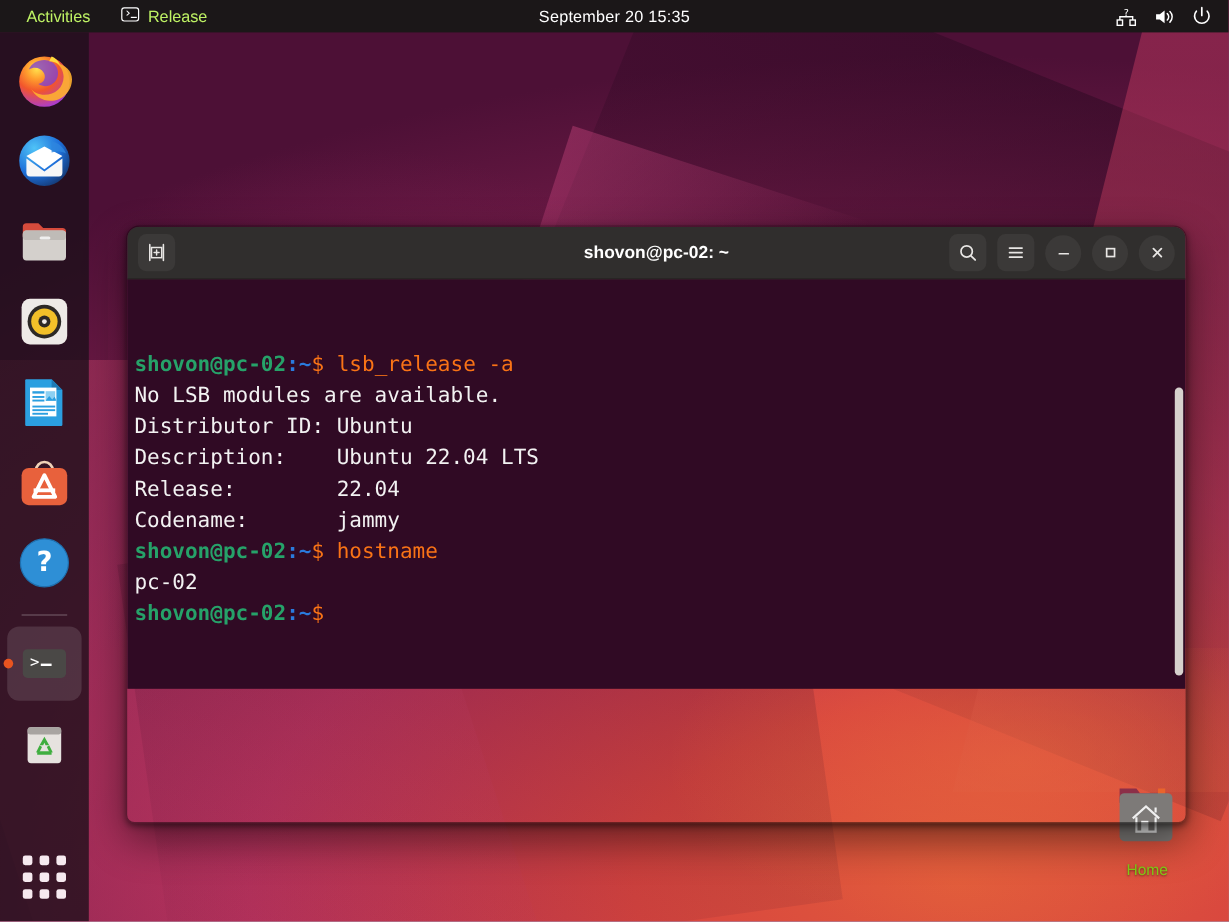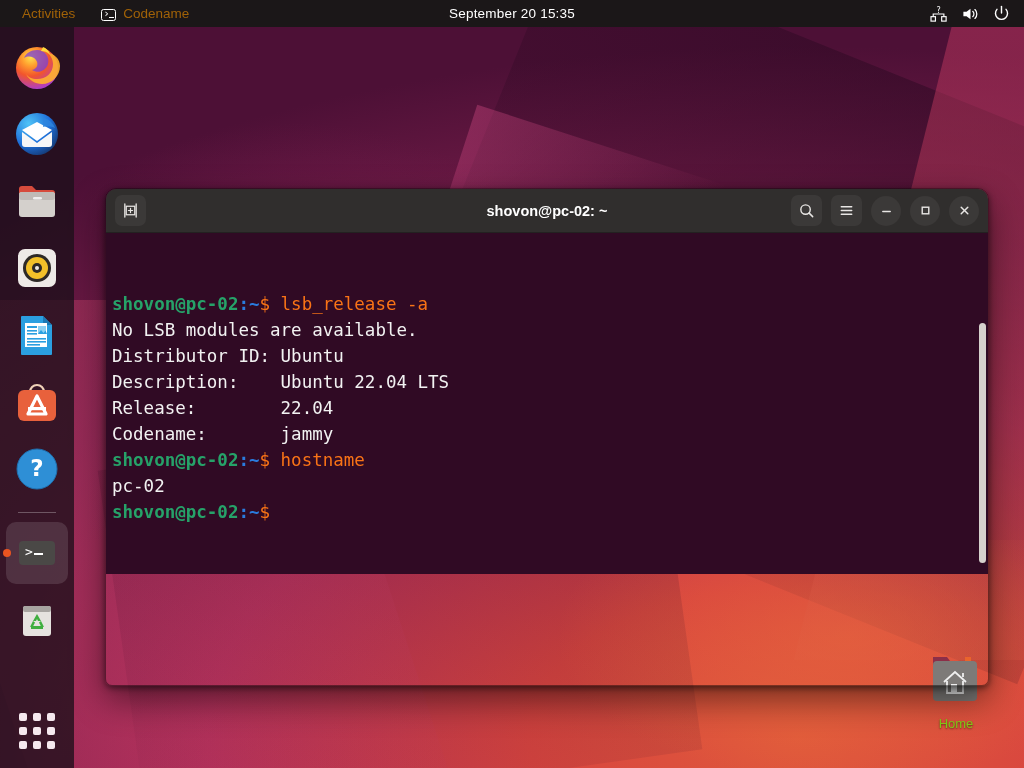--- a/index.html
+++ b/index.html
@@ -61,23 +61,23 @@
   #topbar {
     position: absolute; top: 0; left: 0; width: 1024px; height: 27px;
     background: #1b1718;
     color: #ffffff;
     display: flex; align-items: center;
     font-size: 13.5px;
     z-index: 50;
   }
   .tb-left { display: flex; align-items: center; gap: 14px; padding-left: 16px; }
   .tb-item {
-    display: flex; align-items: flex-end; gap: 7px;
+    display: flex; align-items: flex-start; gap: 7px;
     padding: 3px 6px; border-radius: 5px;
-    color: #a16207; cursor: default;
+    color: #bef264; cursor: default;
   }
   .tb-clock {
     position: absolute; left: 0; right: 0; text-align: center;
     font-size: 13.5px; letter-spacing: 0.2px; pointer-events: none;
   }
   .tb-right {
     margin-left: auto; display: flex; align-items: center; gap: 13px;
     padding-right: 14px;
   }
   .term-mini {
@@ -209,21 +209,21 @@
     <div class="facet f7"></div>
   </div>
 
   <div id="topbar">
     <div class="tb-left">
       <div class="tb-item">
         <span>Activities</span>
       </div>
       <div class="tb-item">
         <span class="term-mini"></span>
-        <span>Codename</span>
+        <span>Release</span>
       </div>
     </div>
     <div class="tb-clock">September 20  15:35</div>
     <div class="tb-right">
 
       <svg width="18" height="16" viewBox="0 0 20 18">
         <rect x="1" y="12" width="5" height="5" fill="none" stroke="#fff" stroke-width="1.3"></rect>
         <rect x="13" y="12" width="5" height="5" fill="none" stroke="#fff" stroke-width="1.3"></rect>
         <path d="M3.5 12 L3.5 9 L15.5 9 L15.5 12" fill="none" stroke="#fff" stroke-width="1.3"></path>
         <text x="9.5" y="8" font-size="9" fill="#fff" text-anchor="middle" font-family="DejaVu Sans, sans-serif">?</text>

